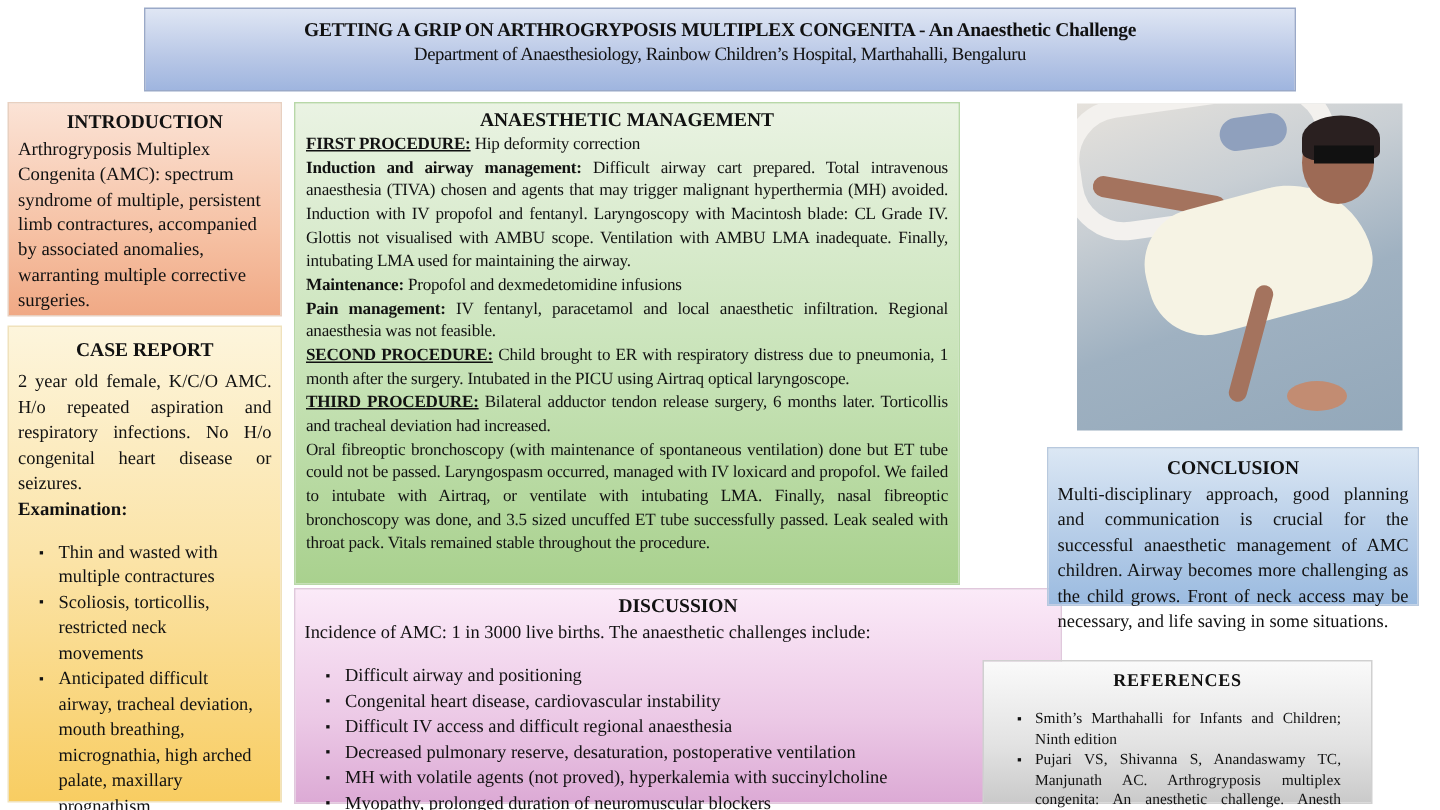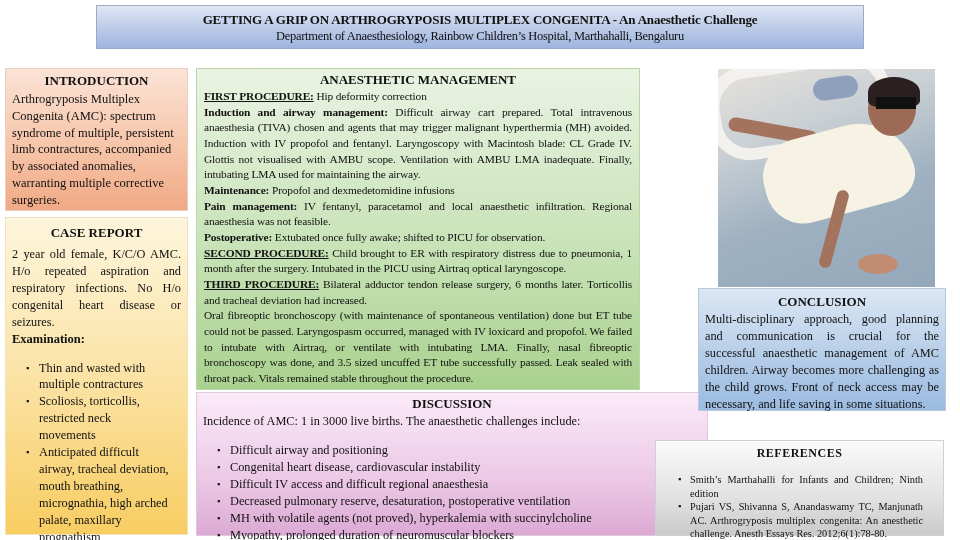--- a/index.html
+++ b/index.html
@@ -1,41 +1,41 @@
 <!DOCTYPE html>
 <html><head>
 <meta charset="utf-8">
 <style>
   html, body { margin:0; padding:0; }
   body { width:960px; height:540px; position:relative; overflow:hidden; background:#ffffff;
          font-family:"Liberation Serif", "DejaVu Serif", serif; color:#111; }
   .box { position:absolute; box-sizing:border-box; }
-  .title-box { left:96px; top:5px; width:768px; height:44px;
+  .title-box { left:96px; top:5px; width:768px; height:56px;
     background:linear-gradient(to bottom,#dfe6f4 0%,#b8c7e6 60%,#9fb5df 100%);
     border:1px solid #9aa9c8; text-align:center; }
   .title-box .t1 { font-size:13px; font-weight:bold; margin-top:6px; letter-spacing:-0.2px; }
   .title-box .t2, .title-box .t3 { font-size:12.5px; line-height:16px; letter-spacing:-0.3px; }
   .intro { left:5px; top:68px; width:183px; height:143px;
     background:linear-gradient(to bottom,#fbe3d6 0%,#f6c2a5 60%,#f0a985 100%);
     border:1px solid #e8d0c0; padding:3px 6px; }
   .case { left:5px; top:217px; width:183px; height:318px;
     background:linear-gradient(to bottom,#fdf5dc 0%,#fbe3a6 50%,#f8cd62 100%);
     border:1px solid #f0e2bc; padding:3px 6px; }
   .mgmt { left:196px; top:68px; width:444px; height:322px;
     background:linear-gradient(to bottom,#eaf3e3 0%,#c8e3b8 55%,#a9d18e 100%);
     border:1px solid #b8d8a8; padding:2px 7px; }
   .disc { left:196px; top:392px; width:512px; height:144px;
     background:linear-gradient(to bottom,#fbeaf8 0%,#ecc9e6 60%,#dcaad5 100%);
     border:1px solid #e0c8dc; padding:3px 6px; }
   .photo { left:718px; top:69px; width:217px; height:218px; overflow:hidden;
     background:linear-gradient(160deg,#e6e2dc 0%,#c9cfd4 30%,#9fb1c1 60%,#93a8ba 100%); }
-  .concl { left:698px; top:288px; width:248px; height:123px;
+  .concl { left:698px; top:298px; width:248px; height:106px;
     background:linear-gradient(to bottom,#dbe7f4 0%,#b6cde8 55%,#9bbbe0 100%);
     border:1px solid #b8c9de; padding:3px 6px; }
-  .refs { left:655px; top:440px; width:289px; height:96px;
+  .refs { left:655px; top:440px; width:260px; height:96px;
     background:linear-gradient(to bottom,#fafafa 0%,#e2e2e2 60%,#cacaca 100%);
     border:1px solid #d0d0d0; padding:3px 8px; }
   h2 { margin:0; font-size:13px; font-weight:bold; text-align:center; }
   .intro h2 { font-size:13px; margin-top:1px; }
   .intro p { margin:2px 0 0; font-size:12.5px; line-height:16.8px; }
   .case h2 { margin-top:4px; margin-bottom:5px; }
   .case p { margin:0; font-size:12.3px; line-height:16.9px; text-align:justify; }
   .case .exam-label { font-weight:bold; font-size:12.5px; line-height:17px; }
   ul.bul { list-style:none; margin:12px; padding:0; }
   ul.bul li { position:relative; padding-left:15px; font-size:12.3px; line-height:16.9px; }
@@ -86,21 +86,20 @@
     <li>Difficult IV access</li>
   </ul>
 </div>
 
 <div class="box mgmt">
   <h2>ANAESTHETIC MANAGEMENT</h2>
   <div class="para"><span class="u">FIRST PROCEDURE:</span><span> Hip deformity correction</span></div>
   <div class="para"><span class="b">Induction and airway management:</span><span> Difficult airway cart prepared. Total intravenous anaesthesia (TIVA) chosen and agents that may trigger malignant hyperthermia (MH) avoided. Induction with IV propofol and fentanyl. Laryngoscopy with Macintosh blade: CL Grade IV. Glottis not visualised with AMBU scope. Ventilation with AMBU LMA inadequate. Finally, intubating LMA used for maintaining the airway.</span></div>
   <div class="para"><span class="b">Maintenance:</span><span> Propofol and dexmedetomidine infusions</span></div>
   <div class="para"><span class="b">Pain management:</span><span> IV fentanyl, paracetamol and local anaesthetic infiltration. Regional anaesthesia was not feasible.</span></div>
-  <div class="para"><span class="b">Postoperative:</span><span> Extubated once fully awake; shifted to PICU for observation.</span></div>
   <div class="para"><span class="u">SECOND PROCEDURE:</span><span> Child brought to ER with respiratory distress due to pneumonia, 1 month after the surgery. Intubated in the PICU using Airtraq optical laryngoscope.</span></div>
   <div class="para"><span class="u">THIRD PROCEDURE:</span><span> Bilateral adductor tendon release surgery, 6 months later. Torticollis and tracheal deviation had increased.</span></div>
   <div class="para">Oral fibreoptic bronchoscopy (with maintenance of spontaneous ventilation) done but ET tube could not be passed. Laryngospasm occurred, managed with IV loxicard and propofol. We failed to intubate with Airtraq, or ventilate with intubating LMA. Finally, nasal fibreoptic bronchoscopy was done, and 3.5 sized uncuffed ET tube successfully passed. Leak sealed with throat pack. Vitals remained stable throughout the procedure.</div>
 </div>
 
 <div class="box disc">
   <h2>DISCUSSION</h2>
   <p>Incidence of AMC: 1 in 3000 live births. The anaesthetic challenges include:</p>
   <ul class="bul">
     <li>Difficult airway and positioning</li>

